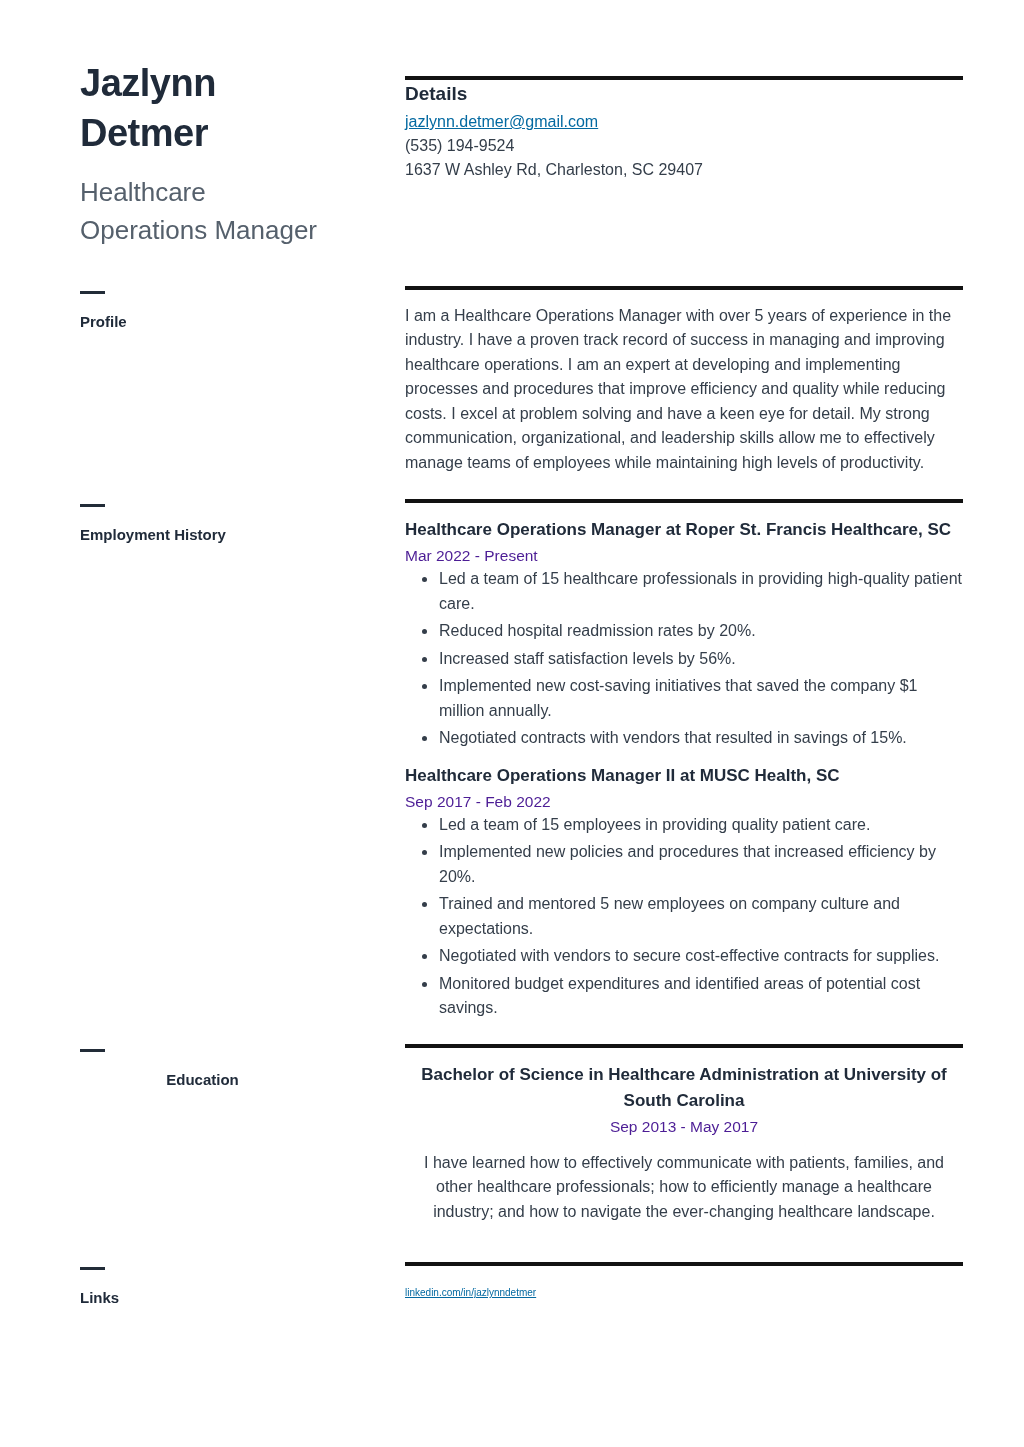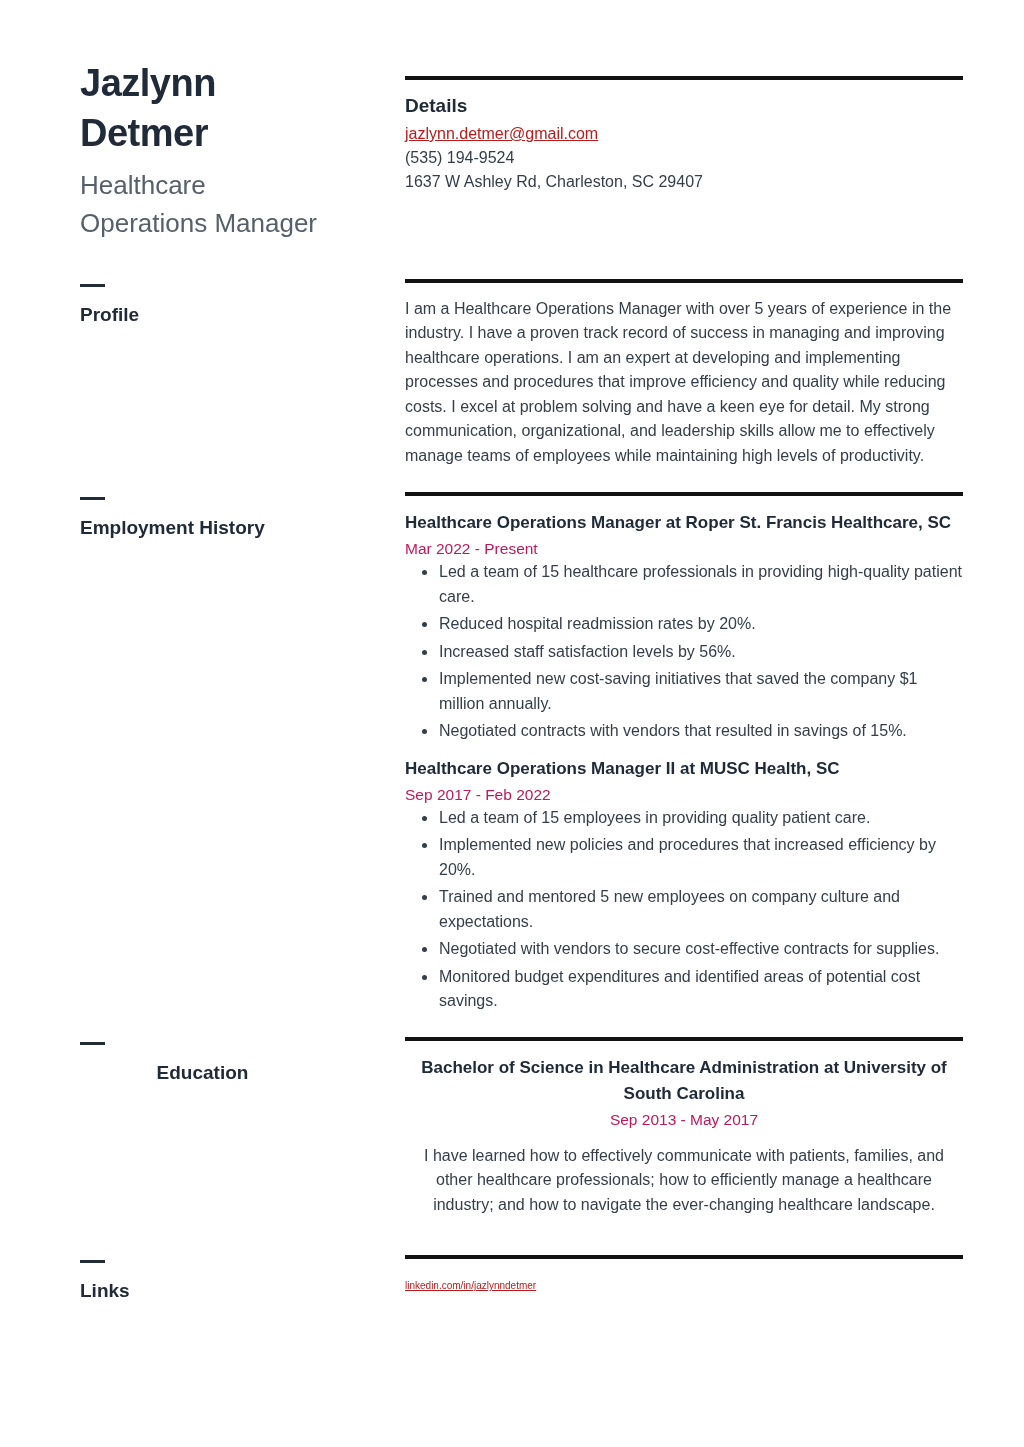--- a/index.html
+++ b/index.html
@@ -26,67 +26,66 @@
   
   .header-row { margin-bottom: 36px; }
   .person-name {
     font-size: 38px;
     line-height: 1.32;
     font-weight: 700;
     color: #202b3a;
     letter-spacing: -0.5px;
   }
   .person-title {
-    margin-top: 9px;
+    margin-top: 16px;
     font-size: 26px;
     line-height: 1.45;
     font-weight: 400;
     color: #55606c;
   }
 
   
   .section-rule {
     height: 4px;
     background: #121212;
   }
   .details-block .section-rule { margin-top: 18px; }
   .side-label-block { padding-top: 5px; }
   .side-dash {
     width: 25px;
     height: 3px;
     background: #222c38;
   }
   .side-label {
     margin-top: 15px;
-    font-size: 19px;
+    font-size: 15px;
     font-weight: 700;
     color: #202b3a;
     line-height: 26px;
   }
   .content-heading {
-    margin-top: 12px;
     font-size: 19px;
     font-weight: 700;
     color: #202b3a;
     line-height: 28px;
   }
   .body-text {
     font-size: 16px;
     line-height: 24.5px;
     color: #343e4a;
   }
   a.doc-link {
-    color: #b91c1c;
+    color: #0369a1;
     text-decoration: underline;
     cursor: pointer;
   }
   .muted-date {
     font-size: 15.5px;
     line-height: 22px;
-    color: #be185d;
+    color: #4c1d95;
   }
 
   
   .details-lines { margin-top: 2px; }
   .details-lines div { font-size: 16px; line-height: 24px; }
 
   
   .profile-row { margin-bottom: 24px; }
   .profile-row .body-text { margin-top: 14px; }
 

